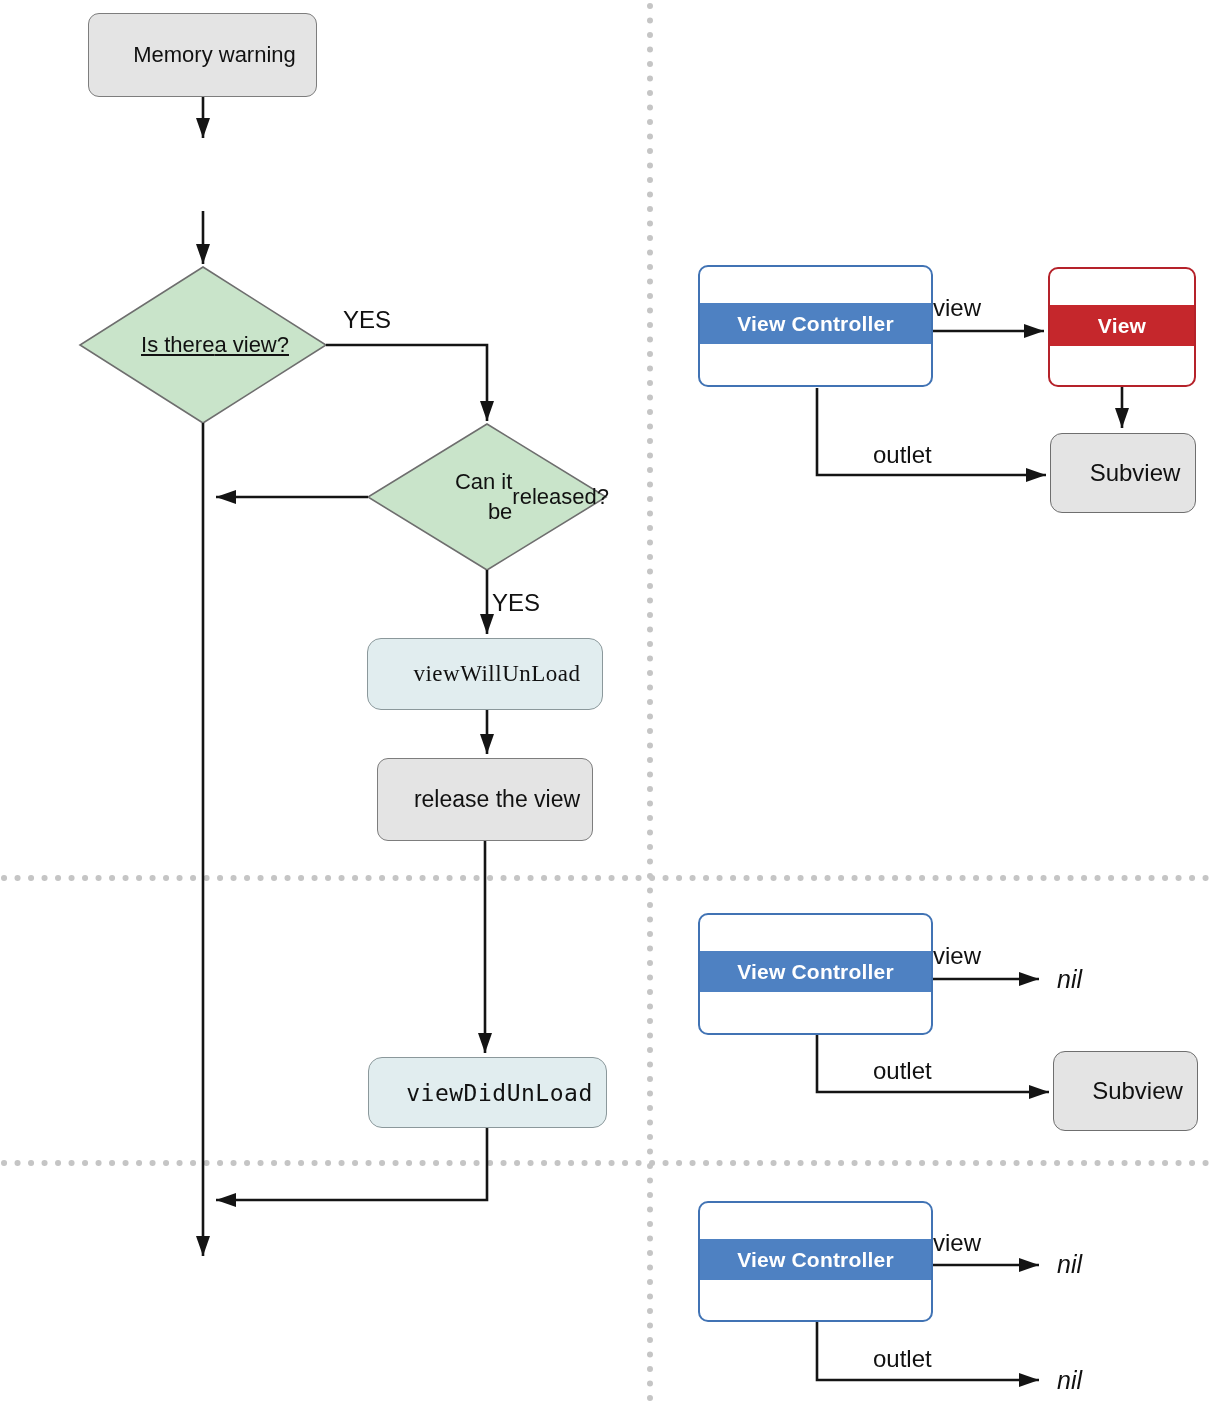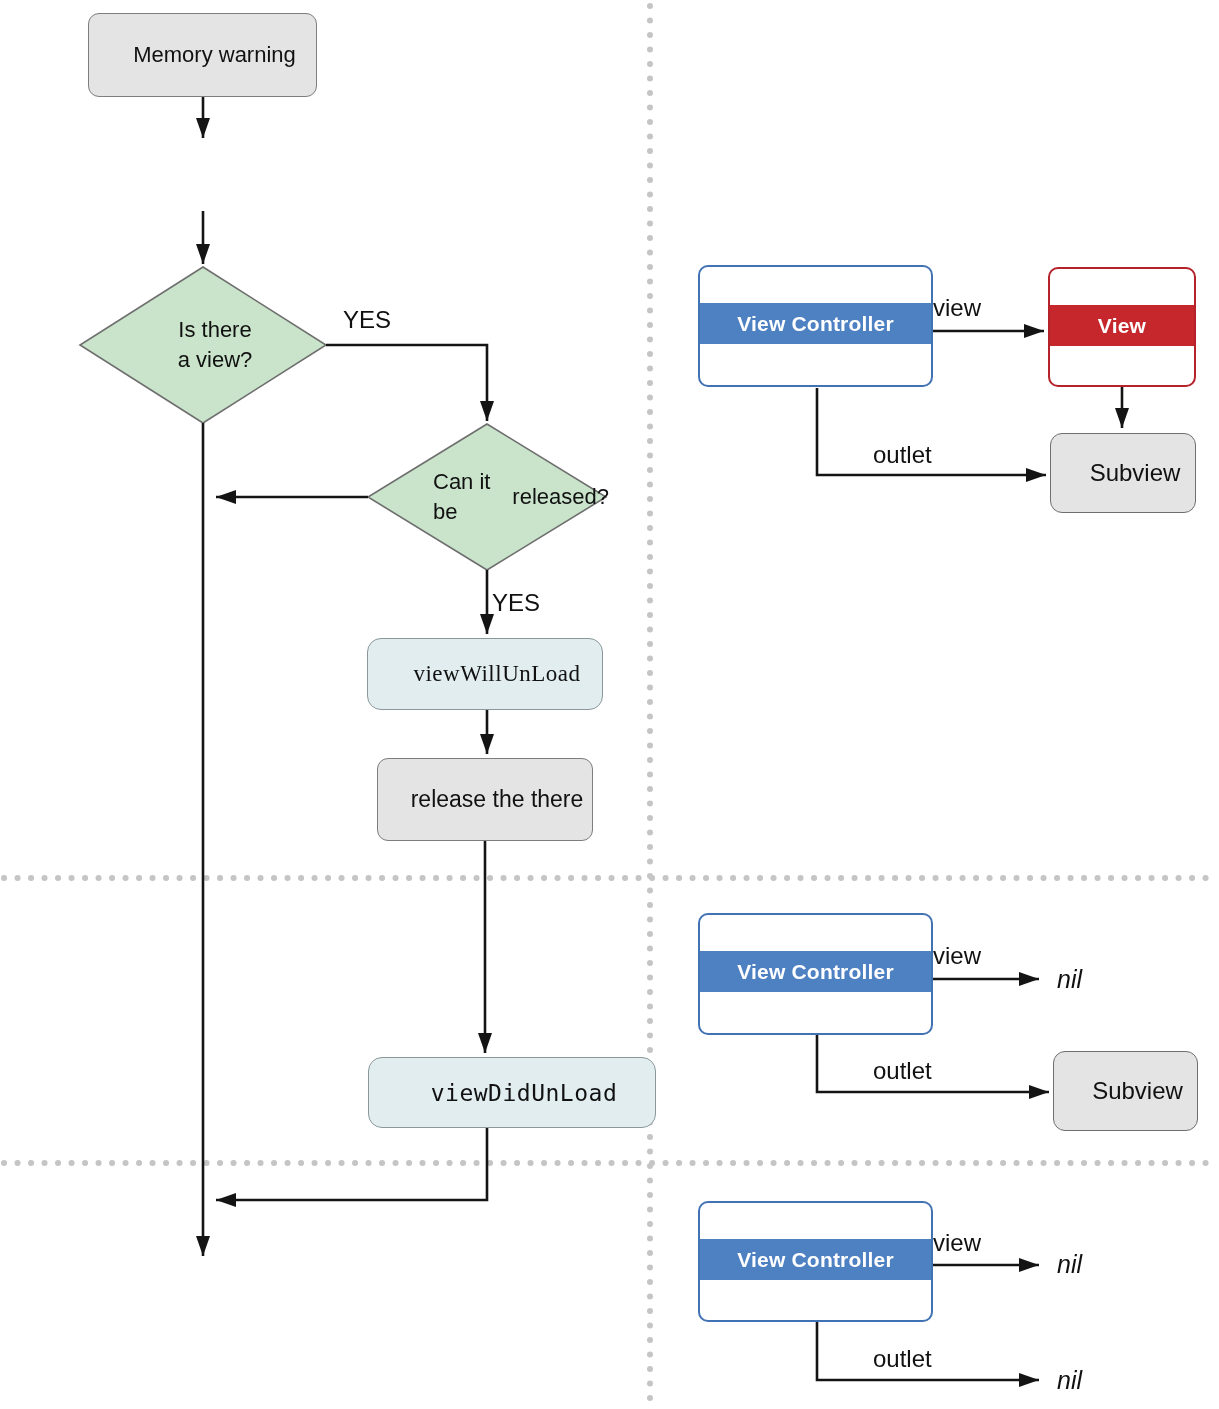--- a/index.html
+++ b/index.html
@@ -3,21 +3,21 @@
 <meta charset="utf-8">
 <style>
   html,body{margin:0;padding:0;background:#ffffff;}
   #stage{
     position:relative;width:1219px;height:1409px;background:#ffffff;overflow:hidden;
     font-family:"Liberation Sans",sans-serif;color:#111;
   }
   #connector-layer{position:absolute;left:0;top:0;width:1219px;height:1409px;}
   .node{
     position:absolute;box-sizing:border-box;display:flex;align-items:center;justify-content:center;
-    text-align:left;
+    text-align:right;
     padding-left:24px;
   }
   .rounded-gray{background:#e4e4e4;border:1.6px solid #7d7d7d;border-radius:11px;font-size:22px;}
   .rounded-code{background:#e1edef;border:1.6px solid #8b989b;border-radius:14px;
     font-family:"DejaVu Sans Mono",monospace;font-size:23px;letter-spacing:.5px;}
   .diamond-label{font-size:22px;line-height:30px;background:transparent;}
   .edge-label{position:absolute;font-size:24px;}
   .nil-label{position:absolute;font-size:25px;font-style:italic;}
   .uml{
     position:absolute;box-sizing:border-box;background:#ffffff;border-radius:10px;overflow:hidden;
@@ -69,39 +69,39 @@
     <path d="M933,979 H1039" stroke="#141414" stroke-width="2.6" fill="none" marker-end="url(#ah)"></path>
     <path d="M817,1035 V1092 H1049" stroke="#141414" stroke-width="2.6" fill="none" marker-end="url(#ah)"></path>
 
     <path d="M933,1265 H1039" stroke="#141414" stroke-width="2.6" fill="none" marker-end="url(#ah)"></path>
     <path d="M817,1322 V1380 H1039" stroke="#141414" stroke-width="2.6" fill="none" marker-end="url(#ah)"></path>
   </svg>
 
   <div class="node rounded-gray" style="left:88px;top:13px;width:229px;height:84px;">Memory warning</div>
 
 
-  <div class="node diamond-label" style="left:103px;top:315px;width:200px;height:60px;flex-direction:column;">
+  <div class="node diamond-label" style="left:103px;top:315px;width:200px;height:60px;flex-direction:row;text-decoration:underline;">
     <span>Is there</span>
     <span>a view?</span>
   </div>
 
   <div class="edge-label" style="left:343px;top:306px;width:100px;">YES</div>
 
   <div class="node diamond-label" style="left:409px;top:467px;width:200px;height:60px;">
     <span>Can it be</span>
     <span>released?</span>
   </div>
 
   <div class="edge-label" style="left:492px;top:589px;width:100px;">YES</div>
 
   <div class="node rounded-code" style="left:367px;top:638px;width:236px;height:72px;font-family:Liberation Serif, serif;">viewWillUnLoad</div>
 
-  <div class="node rounded-gray" style="left:377px;top:758px;width:216px;height:83px;font-size:23px;">release the there</div>
+  <div class="node rounded-gray" style="left:377px;top:758px;width:216px;height:83px;font-size:23px;">release the view</div>
 
-  <div class="node rounded-code" style="left:368px;top:1057px;width:288px;height:71px;">viewDidUnLoad</div>
+  <div class="node rounded-code" style="left:368px;top:1057px;width:239px;height:71px;">viewDidUnLoad</div>
 
   <div class="uml blue" style="left:698px;top:265px;width:235px;height:122px;">
     <div class="uml-header">View Controller</div>
     <div class="uml-body"></div>
   </div>
 
   <div class="edge-label" style="left:933px;top:294px;width:90px;">view</div>
 
   <div class="uml red" style="left:1048px;top:267px;width:148px;height:120px;">
     <div class="uml-header">View</div>

